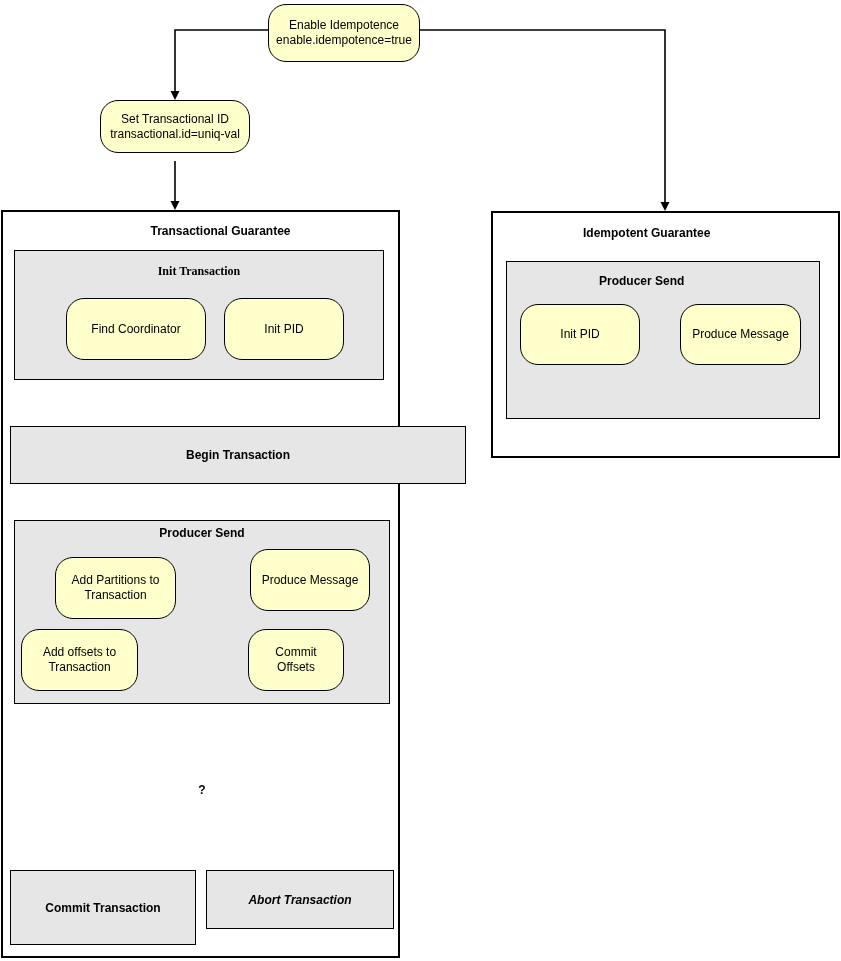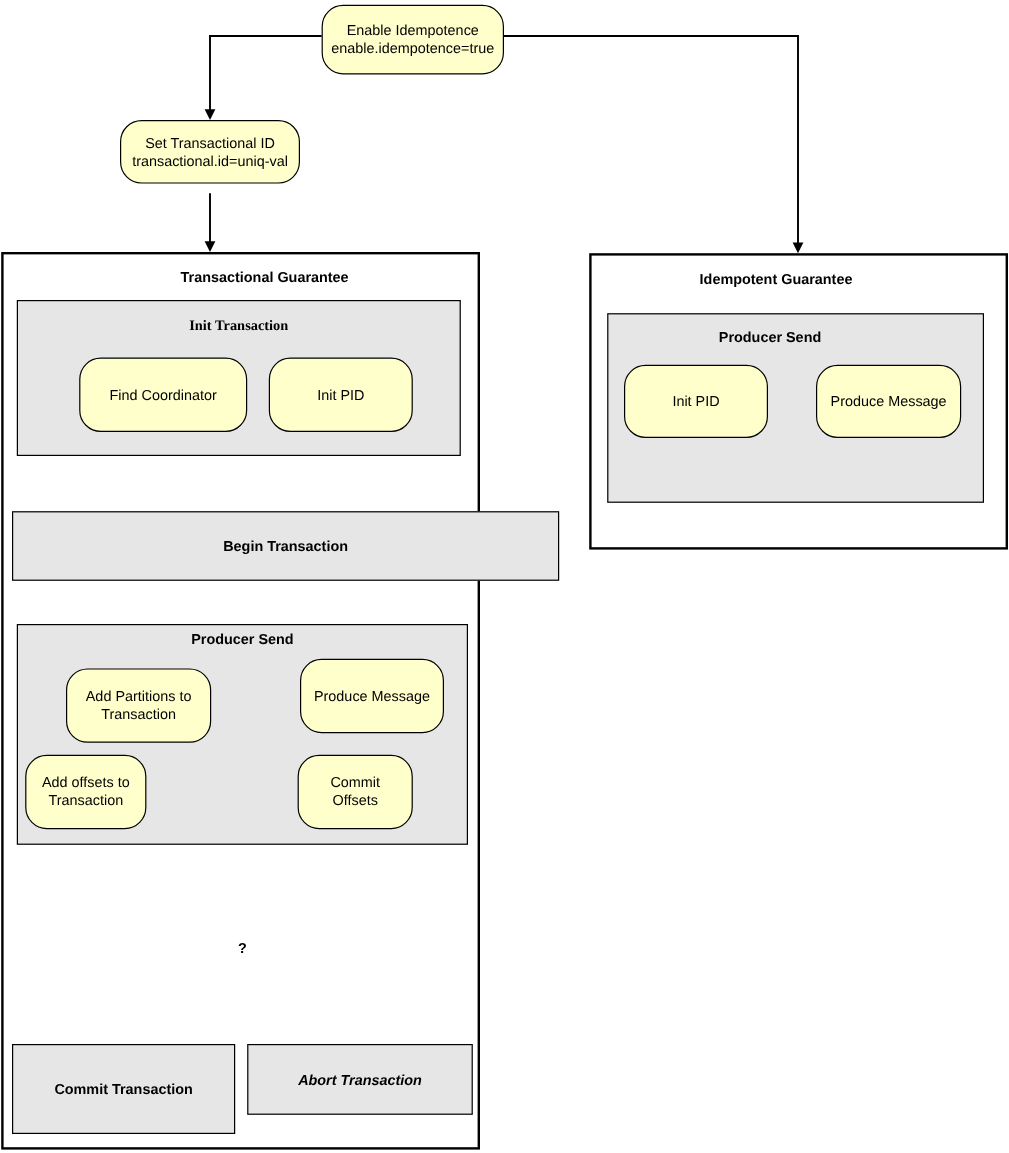--- a/index.html
+++ b/index.html
@@ -101,21 +101,21 @@
 
   <div class="group" style="left:14px;top:520px;width:376px;height:184px;">
     <div class="gtitle" style="top:5px;">Producer Send</div>
   </div>
   <div class="node" style="left:21px;top:557px;width:121px;height:62px;margin-left:34px;">
     <span>Add Partitions to Transaction</span>
   </div>
   <div class="node" style="left:250px;top:549px;width:120px;height:62px;">
     <span>Produce Message</span>
   </div>
-  <div class="node" style="left:21px;top:629px;width:101px;height:62px;">
+  <div class="node" style="left:21px;top:629px;width:117px;height:62px;">
     <span>Add offsets to Transaction</span>
   </div>
   <div class="node" style="left:248px;top:629px;width:96px;height:62px;">
     <span>Commit Offsets</span>
   </div>
 
   <div class="qmark">?</div>
 
   <div class="group" style="left:10px;top:870px;width:186px;height:75px;">
     <div class="glabel">Commit Transaction</div>

